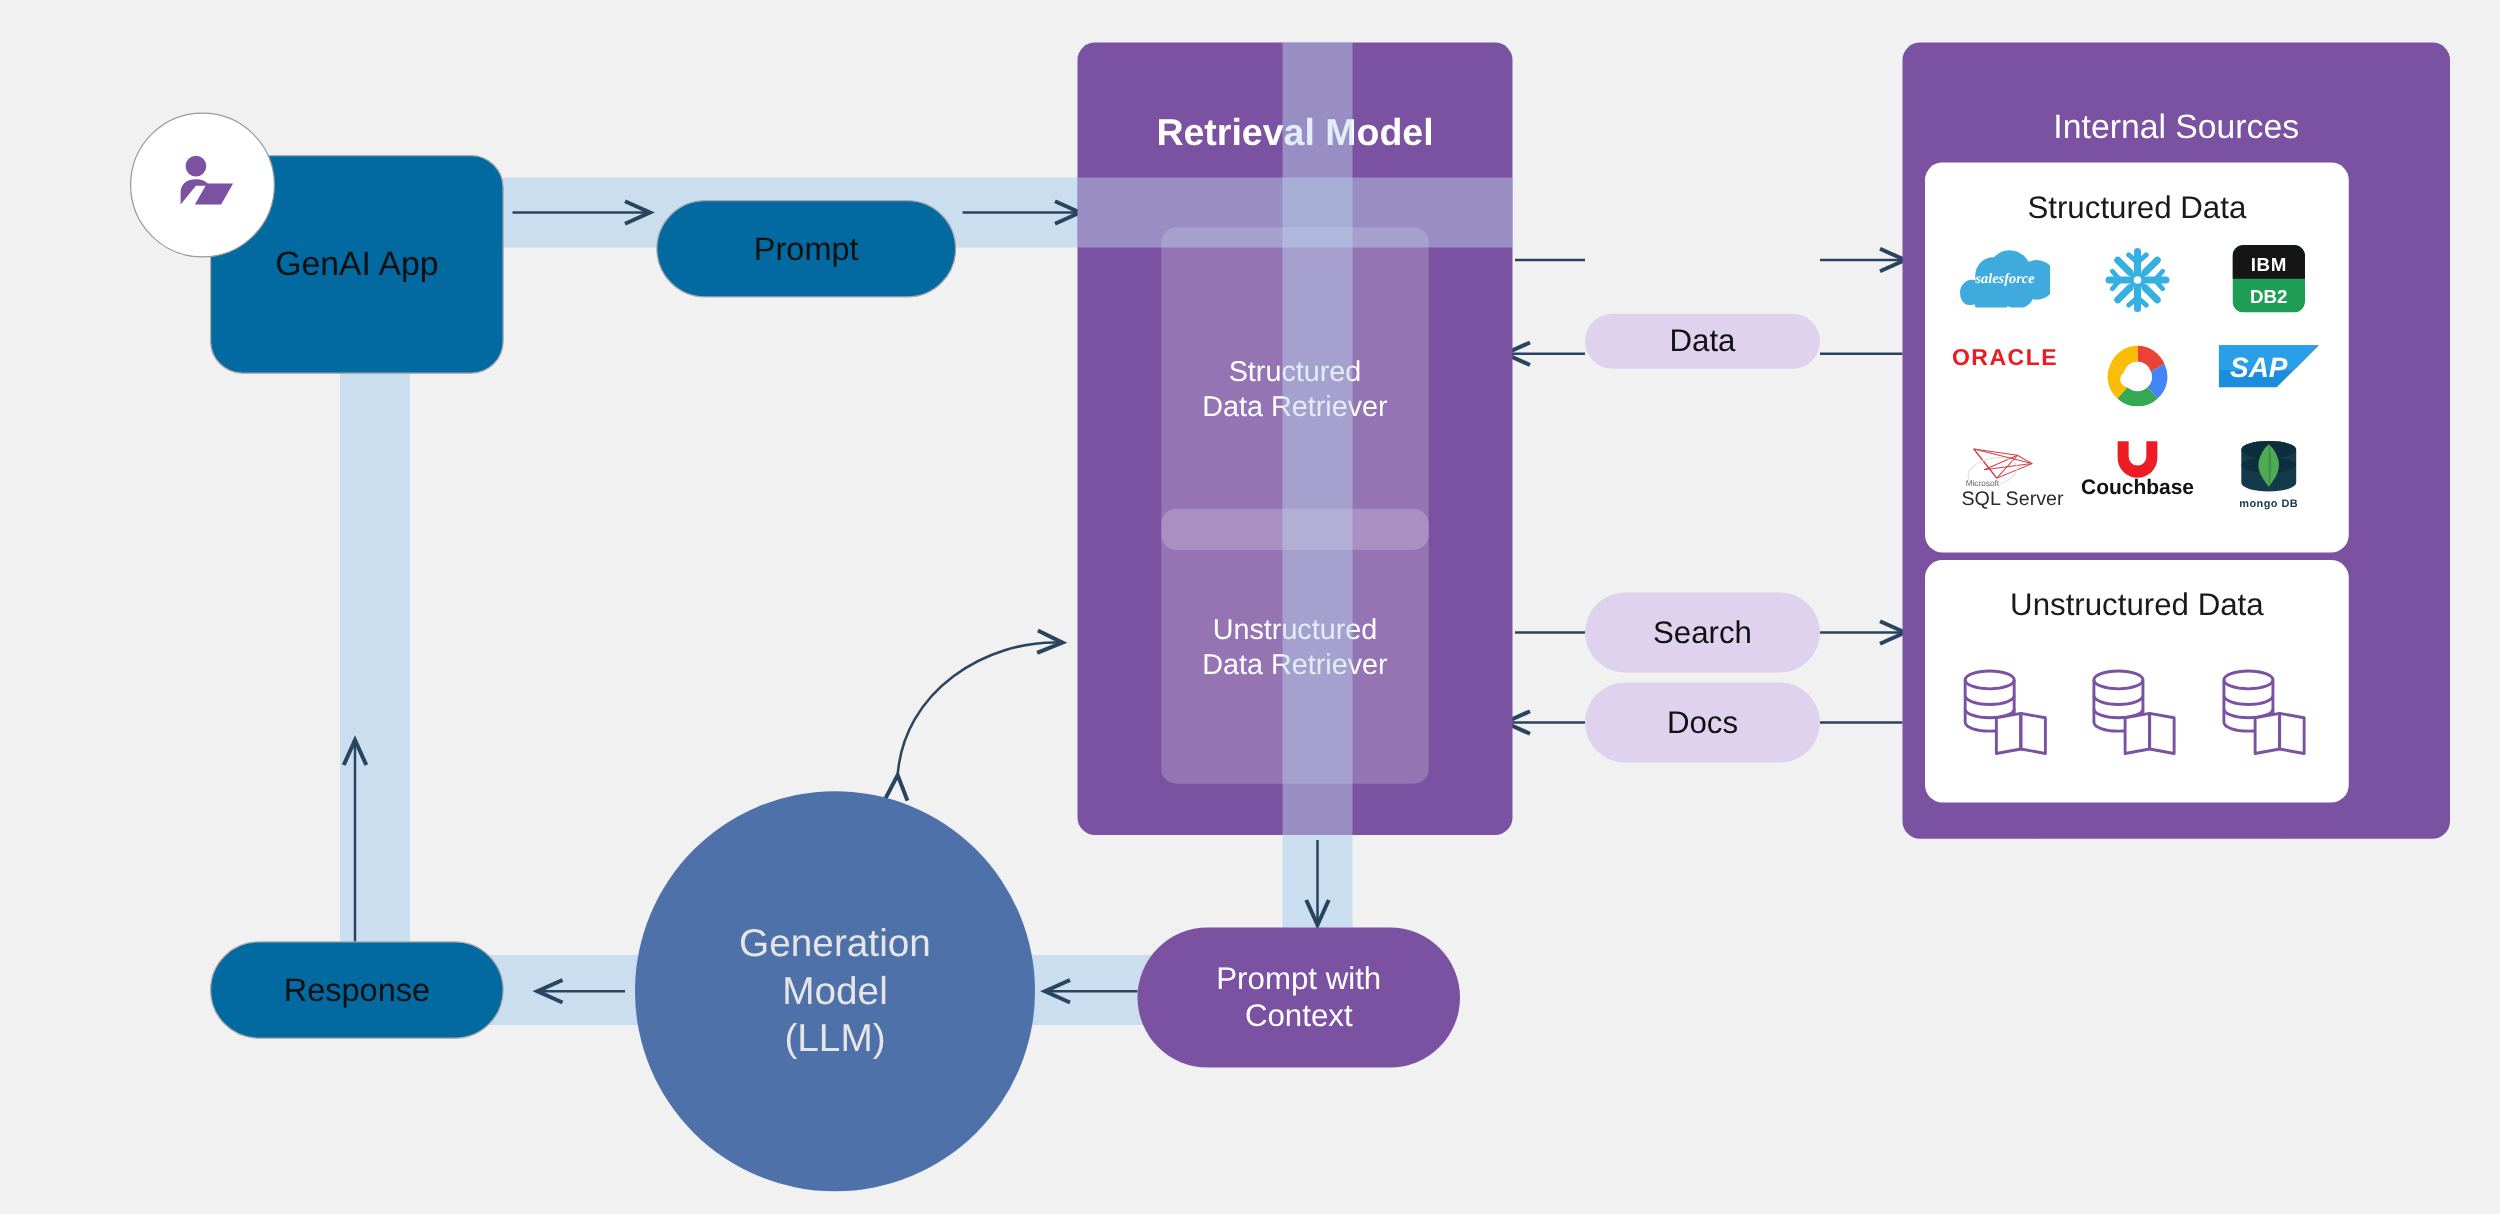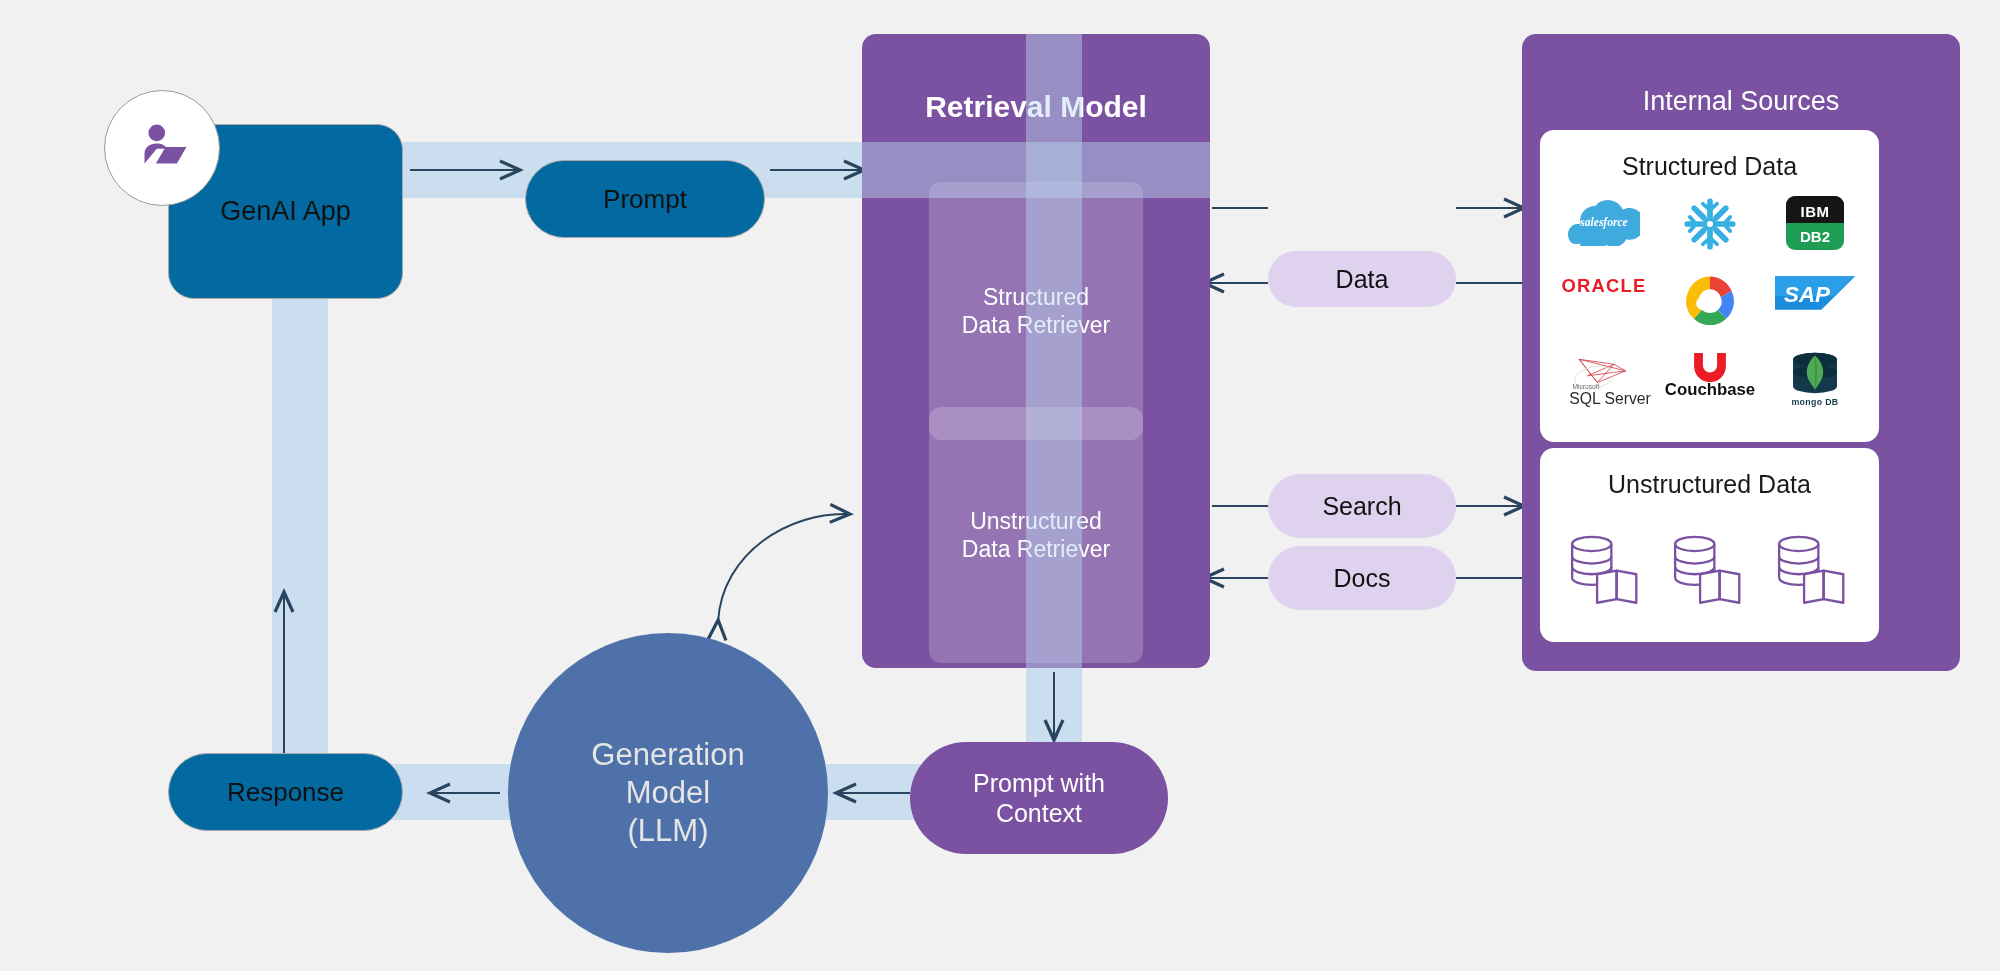--- a/index.html
+++ b/index.html
@@ -252,21 +252,21 @@
   <div class="panel-purple" style="left:862px; top:34px; width:348px; height:634px;">
     <div class="panel-title" style="top:56px; font-size:30px;">Retrieval Model</div>
 
     <div class="sub-retriever" style="left:67px; top:148px; width:214px; height:258px;">
       <div>
         <div>Structured</div>
         <div>Data Retriever</div>
       </div>
     </div>
 
-    <div class="sub-retriever" style="left:67px; top:373px; width:214px; height:256px;">
+    <div class="sub-retriever" style="left:67px; top:373px; width:214px; height:220px;">
       <div>
         <div>Unstructured</div>
         <div>Data Retriever</div>
       </div>
     </div>
   </div>
 
   <div class="ribbon-soft" style="left:862px; top:142px; width:348px; height:56px;"></div>
 
   <div class="ribbon-soft" style="left:1026px; top:34px; width:56px; height:634px;"></div>
@@ -430,21 +430,21 @@
               <path d="M36 50 L58 46 V78 L36 82 Z"></path>
               <path d="M80 50 L58 46 V78 L80 82 Z"></path>
               <path d="M58 46 V78"></path>
             </g>
           </svg>
         </span>
       </div>
     </div>
   </div>
 
-  <div class="pill-lav" style="left:1268px; top:251px; width:188px; height:56px;">
+  <div class="pill-lav" style="left:1268px; top:251px; width:188px; height:44px;">
     <span>Data</span>
   </div>
   <div class="pill-lav" style="left:1268px; top:474px; width:188px; height:64px;">
     <span>Search</span>
   </div>
   <div class="pill-lav" style="left:1268px; top:546px; width:188px; height:64px;">
     <span>Docs</span>
   </div>
 
   <div class="pill-purple" style="left:910px; top:742px; width:258px; height:112px;">

